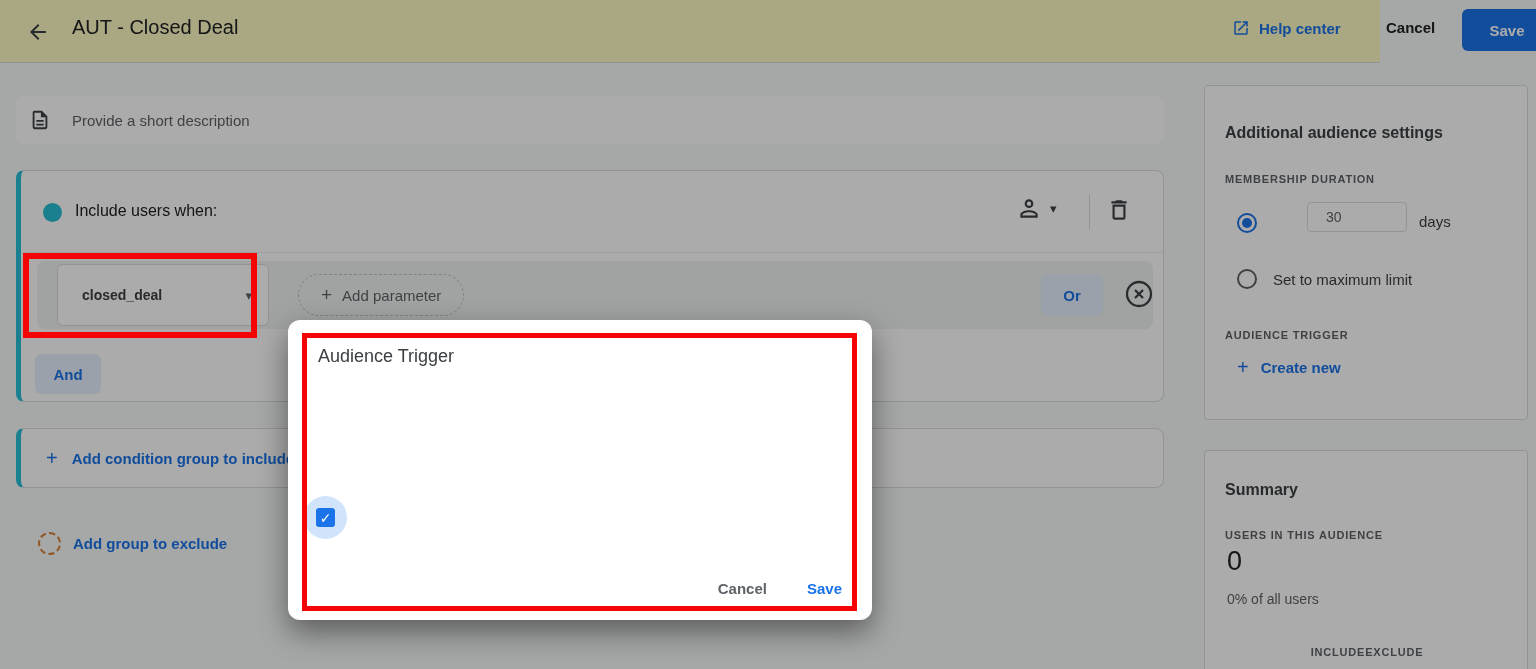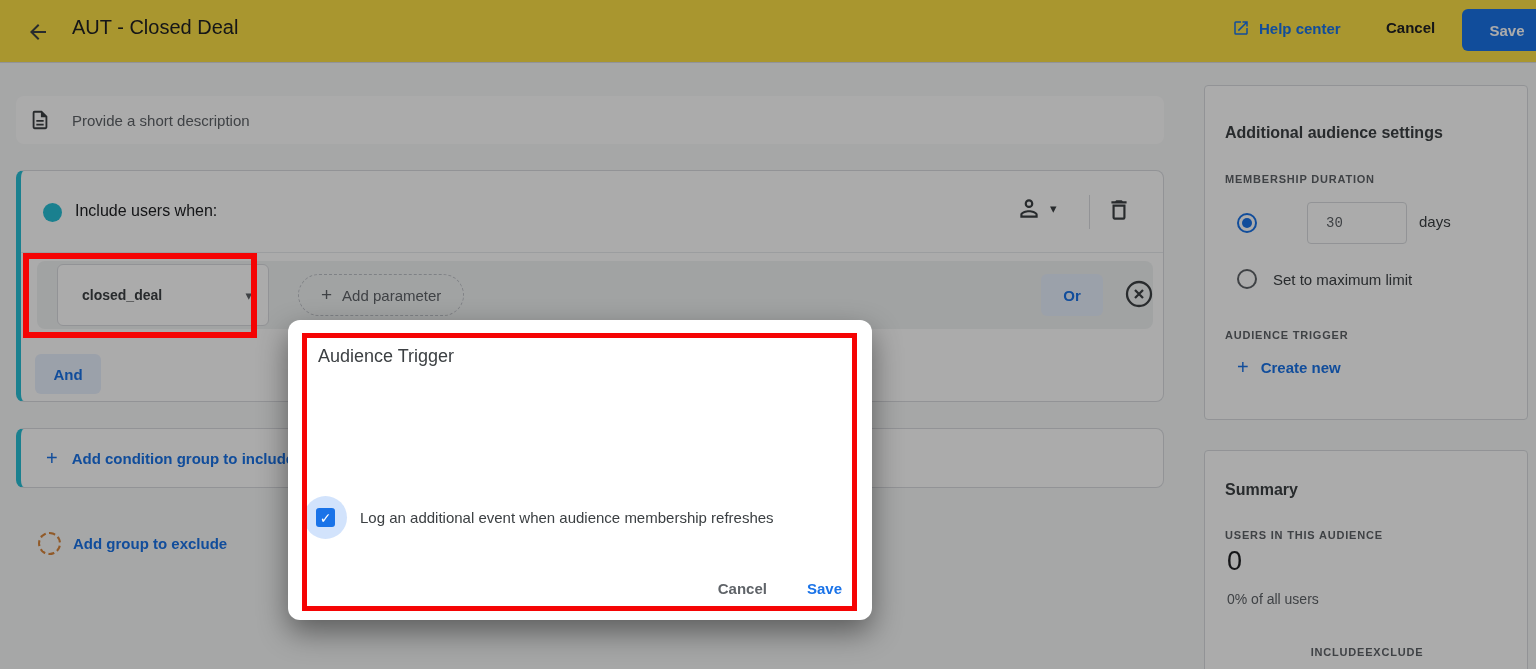--- a/index.html
+++ b/index.html
@@ -4,22 +4,22 @@
 <style>
   * { margin:0; padding:0; box-sizing:border-box; }
   html,body { width:1536px; height:669px; overflow:hidden; }
   body {
     font-family:"Liberation Sans","DejaVu Sans",sans-serif;
     background:#f8f9fa; color:#202124; position:relative;
   }
   .abs { position:absolute; }
 
   
-  .header { position:absolute; left:0; top:0; width:1536px; height:63px;
-            background:#fde047; border-bottom:1px solid #dadce0; z-index:1; }
+  .header { position:absolute; left:0; top:0; width:1380px; height:63px;
+            background:#fef9c3; border-bottom:1px solid #dadce0; z-index:1; }
   .back-btn { position:absolute; left:22px; top:16px; width:32px; height:32px;
               display:flex; align-items:center; justify-content:center; cursor:pointer; }
   .page-title { position:absolute; left:72px; top:16px; font-size:20px; color:#202124; }
   .help-center { position:absolute; left:1232px; top:19px; display:flex; align-items:center;
                  gap:9px; color:#1a73e8; font-size:15px; font-weight:700; cursor:pointer; }
   .hdr-cancel { position:absolute; left:1386px; top:19px; font-size:15px; font-weight:700;
                 color:#202124; cursor:pointer; }
   .hdr-save { position:absolute; left:1462px; top:9px; width:90px; height:42px;
               background:#1a73e8; color:#fff; font-size:15px; font-weight:700;
               border:none; border-radius:6px; display:flex; align-items:center;
@@ -85,23 +85,23 @@
                border-radius:4px; z-index:1; }
   .settings-card { left:1204px; top:85px; width:324px; height:335px; }
   .summary-card  { left:1204px; top:450px; width:324px; height:240px; }
   .card-title { position:absolute; left:20px; font-size:16px; font-weight:700; color:#3c4043; }
   .ucase { font-size:11px; font-weight:700; color:#5f6368; letter-spacing:0.8px; }
   .radio { width:20px; height:20px; border-radius:50%; background:#fff; }
   .radio.sel { border:2px solid #1a73e8; position:relative; }
   .radio.sel::after { content:""; position:absolute; left:3px; top:3px; width:10px; height:10px;
                       border-radius:50%; background:#1a73e8; }
   .radio.unsel { border:2px solid #5f6368; }
-  .days-input { position:absolute; left:70px; top:-11px; width:100px; height:42px;
+  .days-input { position:absolute; left:70px; top:-11px; width:100px; height:30px;
                 border:1px solid #dadce0; border-radius:4px; background:#fff;
-                font-size:14px; color:#5f6368; padding-left:18px; font-family:Liberation Mono, monospace; outline:none; }
+                font-size:14px; color:#5f6368; padding-left:18px; font-family:Liberation Sans, sans-serif; outline:none; }
   .create-new { position:absolute; left:32px; top:270px; display:flex; align-items:center;
                 gap:12px; color:#1a73e8; cursor:pointer; }
   .create-new .plus { font-size:20px; }
   .create-new .lbl { font-size:15px; font-weight:700; }
 
   .big-zero { position:absolute; left:22px; top:95px; font-size:27px; color:#202124; }
   .pct-line { position:absolute; left:22px; top:140px; font-size:14px; color:#5f6368; }
   .inc-exc { position:absolute; left:20px; top:195px; width:284px; display:flex;
              justify-content:center; }
 
@@ -257,21 +257,20 @@
 </div>
 
 <div class="scrim"></div>
 
 <div class="modal">
   <div class="modal-title">Audience Trigger</div>
   <div class="cb-row">
     <div class="cb-halo">
       <span class="cb-box">✓</span>
     </div>
-    <span class="cb-label">Log an additional event when audience membership refreshes</span>
   </div>
   <div class="modal-footer">
     <button class="btn btn-cancel">Cancel</button>
     <button class="btn btn-save">Save</button>
   </div>
 </div>
 
 <div class="red-box red-box-dropdown"></div>
 <div class="red-box red-box-modal"></div>
 

